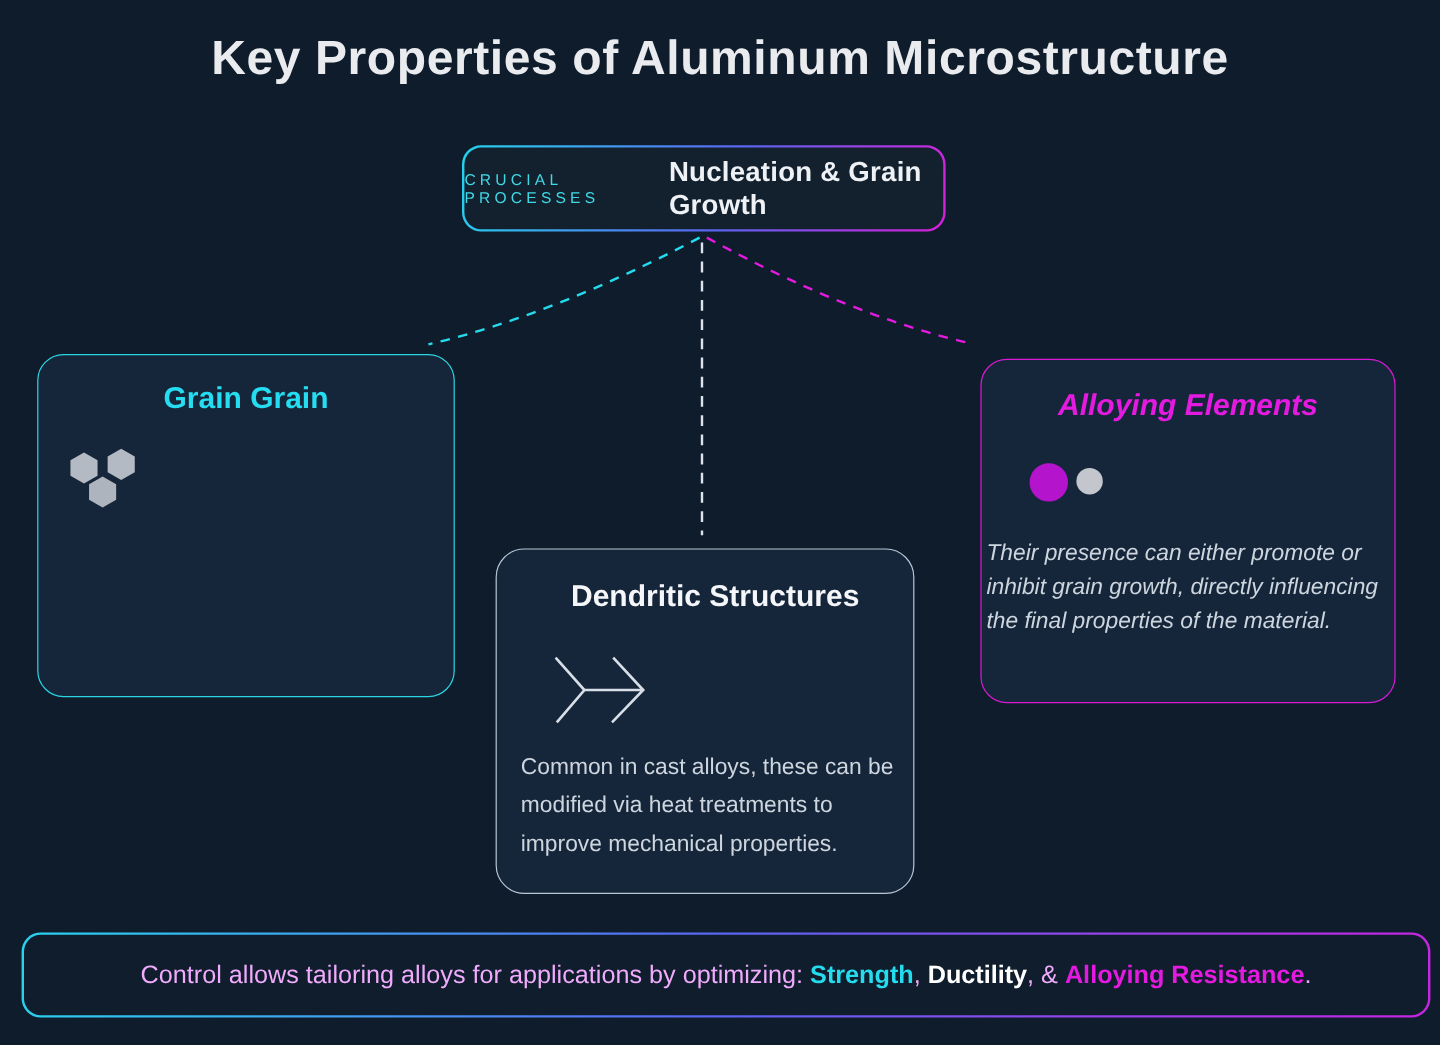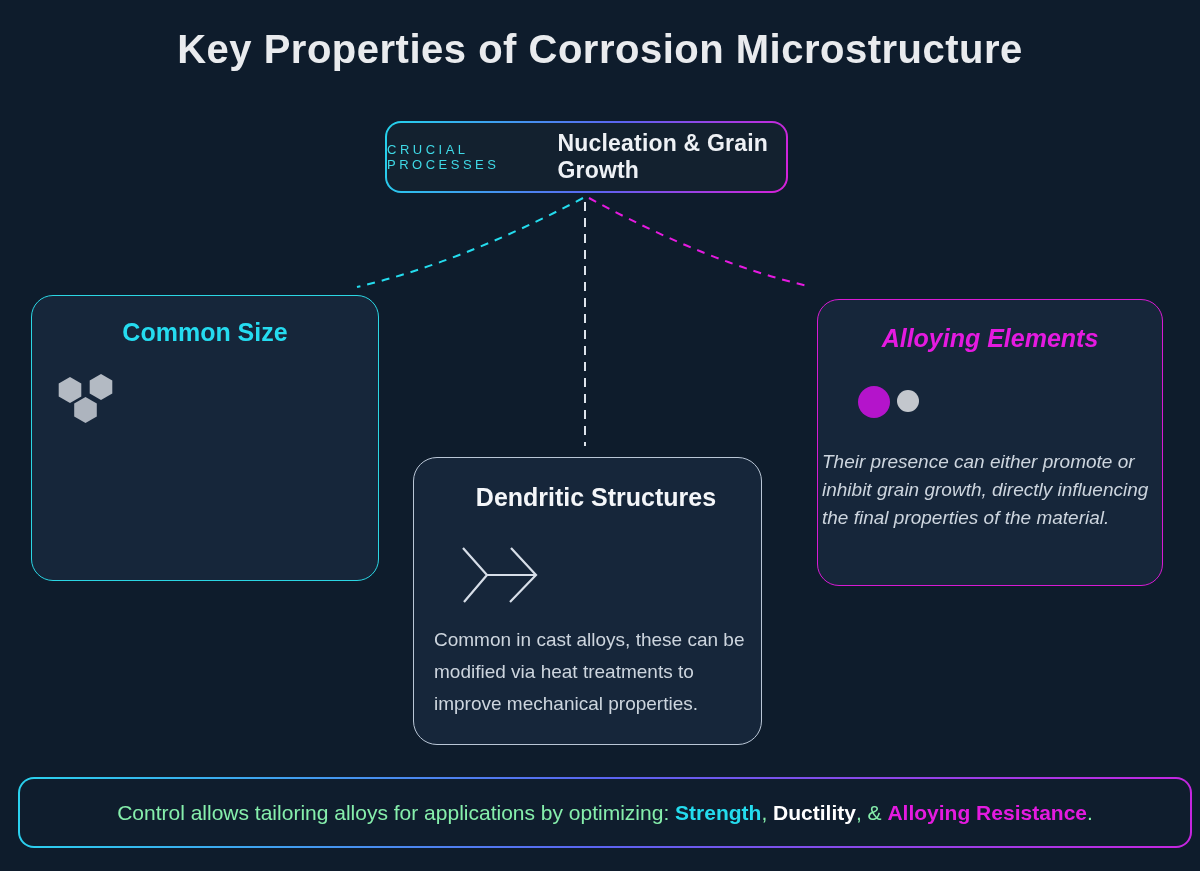--- a/index.html
+++ b/index.html
@@ -64,47 +64,47 @@
   .footer-wrap{
     position:absolute;left:18px;top:777px;width:1174px;height:71px;
     border-radius:16px;padding:2px;
     background:linear-gradient(100deg,#2ad2ee 0%,var(--blue-mid) 50%,#c725e0 100%);
   }
   .footer-inner{
     width:100%;height:100%;border-radius:14px;background:#0f1d2d;
     display:flex;align-items:center;justify-content:center;
     font-size:21px;color:#f3f5f7;white-space:pre-wrap;
   }
-  .seg-normal{color:#86efac;}
+  .seg-normal{color:#f0abfc;}
   .seg-cyan-bold{color:var(--cyan);font-weight:700;}
   .seg-white-bold{color:#ffffff;font-weight:700;}
   .seg-magenta-bold{color:var(--magenta);font-weight:700;}
 </style>
 </head>
 <body>
 
 <div class="stage">
 
-  <h1 class="main-title">Key Properties of Corrosion Microstructure</h1>
+  <h1 class="main-title">Key Properties of Aluminum Microstructure</h1>
 
   <div class="node-wrap">
     <div class="node-inner">
       <div class="node-eyebrow">CRUCIAL PROCESSES</div>
       <div class="node-label">Nucleation &amp; Grain Growth</div>
     </div>
   </div>
 
   <svg class="connectors" width="1200" height="871" viewBox="0 0 1200 871">
     <path d="M 583 198 Q 460 263 357 287" fill="none" stroke-width="2" stroke-dasharray="8 7" stroke="#24dcee"></path>
     <path d="M 585 202 L 585 446" fill="none" stroke-width="2" stroke-dasharray="9 7" stroke="#dde3eb"></path>
     <path d="M 589 198 Q 708 263 808 286" fill="none" stroke-width="2" stroke-dasharray="8 7" stroke="#e51ae0"></path>
   </svg>
 
   <div class="card card-grain">
-    <span class="card-title">Common Size</span>
+    <span class="card-title">Grain Grain</span>
     <svg class="card-icon icon-hexagons" width="70" height="60" viewBox="0 0 70 60">
       <polygon points="16,8 27.3,14.5 27.3,27.5 16,34 4.7,27.5 4.7,14.5" fill="#b3bac3"></polygon>
       <polygon points="47,5 58.3,11.5 58.3,24.5 47,31 35.7,24.5 35.7,11.5" fill="#b3bac3"></polygon>
       <polygon points="31.5,28 42.8,34.5 42.8,47.5 31.5,54 20.2,47.5 20.2,34.5" fill="#adb4be"></polygon>
     </svg>
   </div>
 
   <div class="card card-dendritic">
     <span class="card-title">Dendritic Structures</span>
     <svg class="card-icon icon-arrow" width="90" height="66" viewBox="0 0 90 66">

